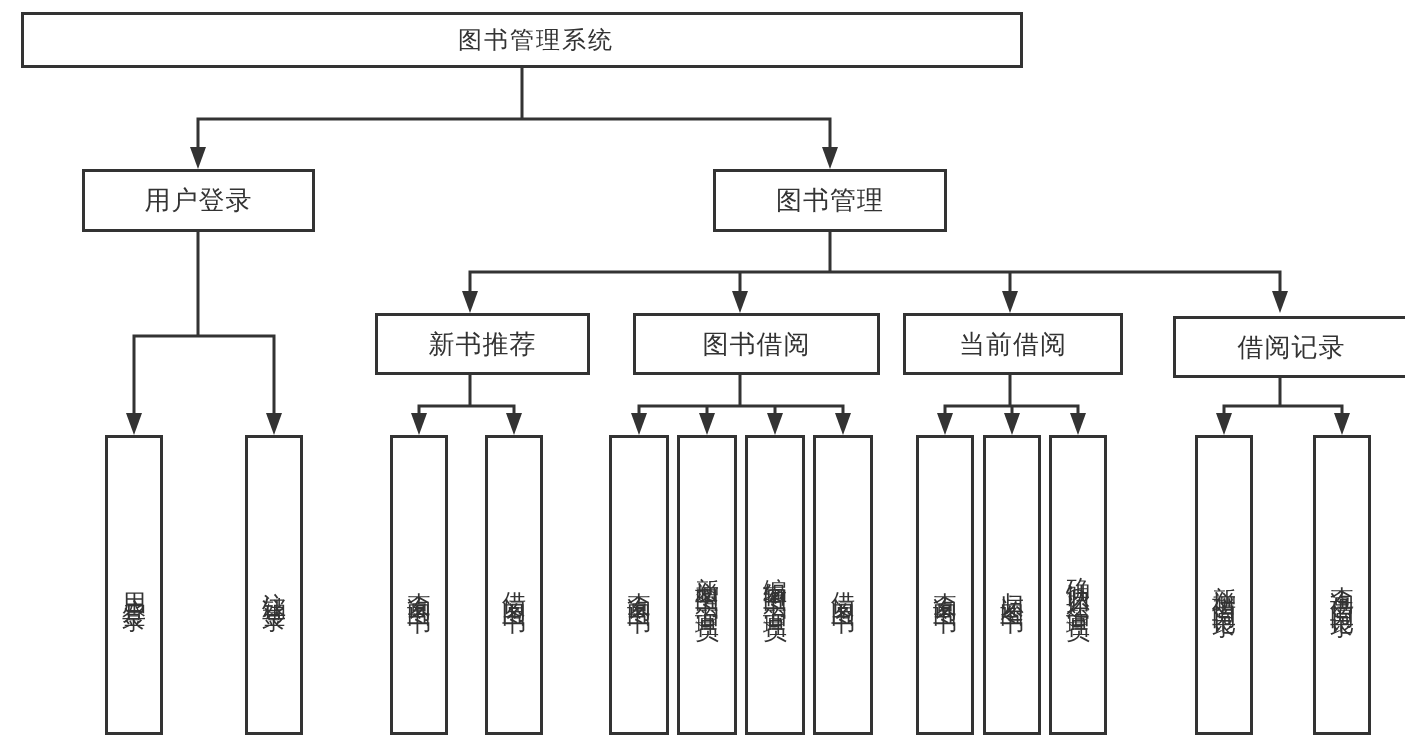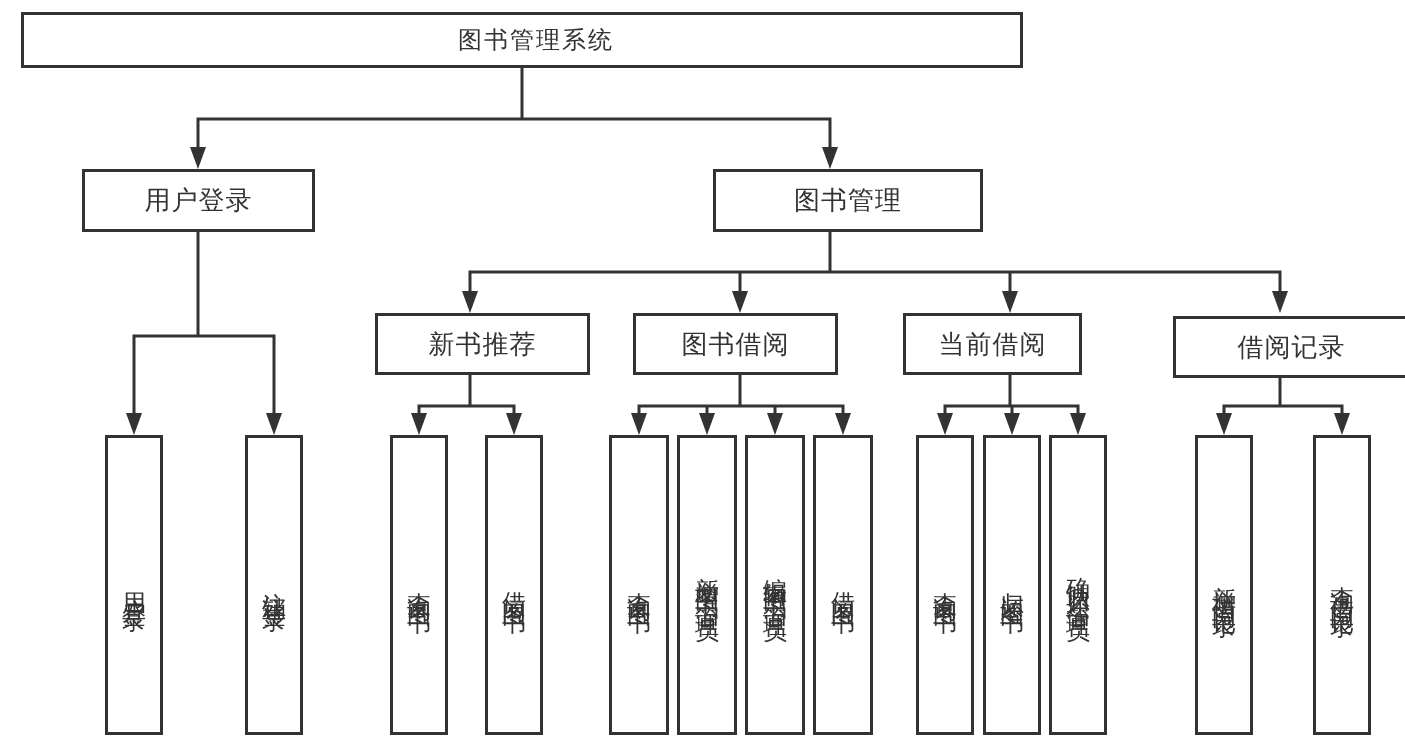--- a/index.html
+++ b/index.html
@@ -87,31 +87,31 @@
     <polygon class="arrowhead" points="1334,413 1350,413 1342,435"></polygon>
   </svg>
 
   <div class="node hbox root" style="left:21px;top:12px;width:1002px;height:56px">
     <span>图书管理系统</span>
   </div>
 
   <div class="node hbox" style="left:82px;top:169px;width:233px;height:63px">
     <span>用户登录</span>
   </div>
-  <div class="node hbox" style="left:713px;top:169px;width:270px;height:63px">
+  <div class="node hbox" style="left:713px;top:169px;width:234px;height:63px">
     <span>图书管理</span>
   </div>
 
   <div class="node hbox" style="left:375px;top:313px;width:215px;height:62px">
     <span>新书推荐</span>
   </div>
-  <div class="node hbox" style="left:633px;top:313px;width:205px;height:62px">
+  <div class="node hbox" style="left:633px;top:313px;width:247px;height:62px">
     <span>图书借阅</span>
   </div>
-  <div class="node hbox" style="left:903px;top:313px;width:179px;height:62px">
+  <div class="node hbox" style="left:903px;top:313px;width:220px;height:62px">
     <span>当前借阅</span>
   </div>
   <div class="node hbox" style="left:1173px;top:316px;width:237px;height:62px">
     <span>借阅记录</span>
   </div>
 
   <div class="node leaf" style="left:105px">
     <span class="vtext">用户登录</span>
   </div>
   <div class="node leaf" style="left:245px">

